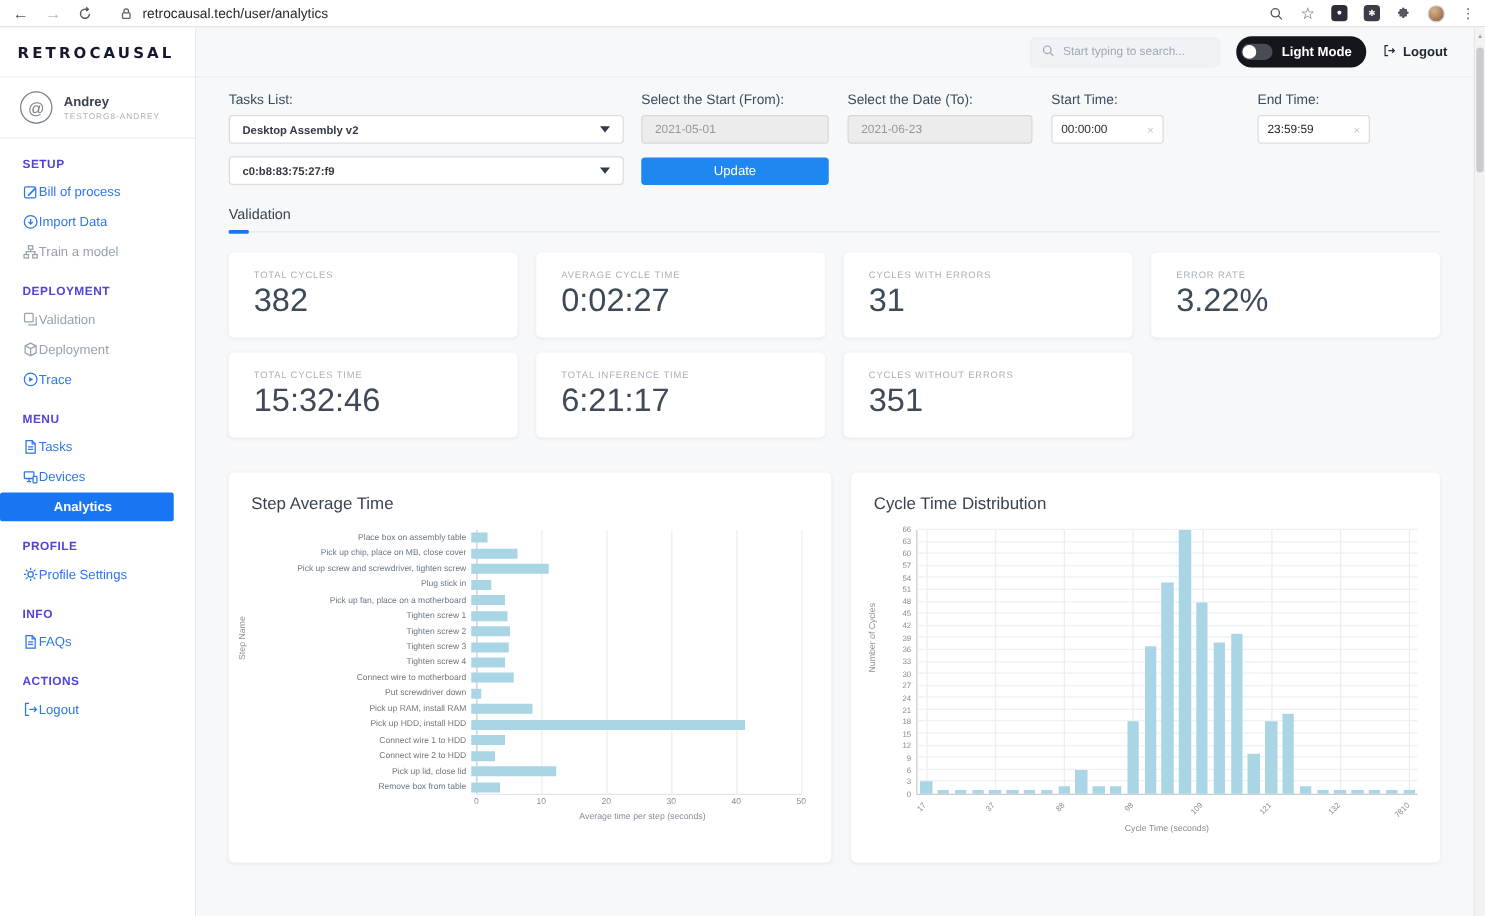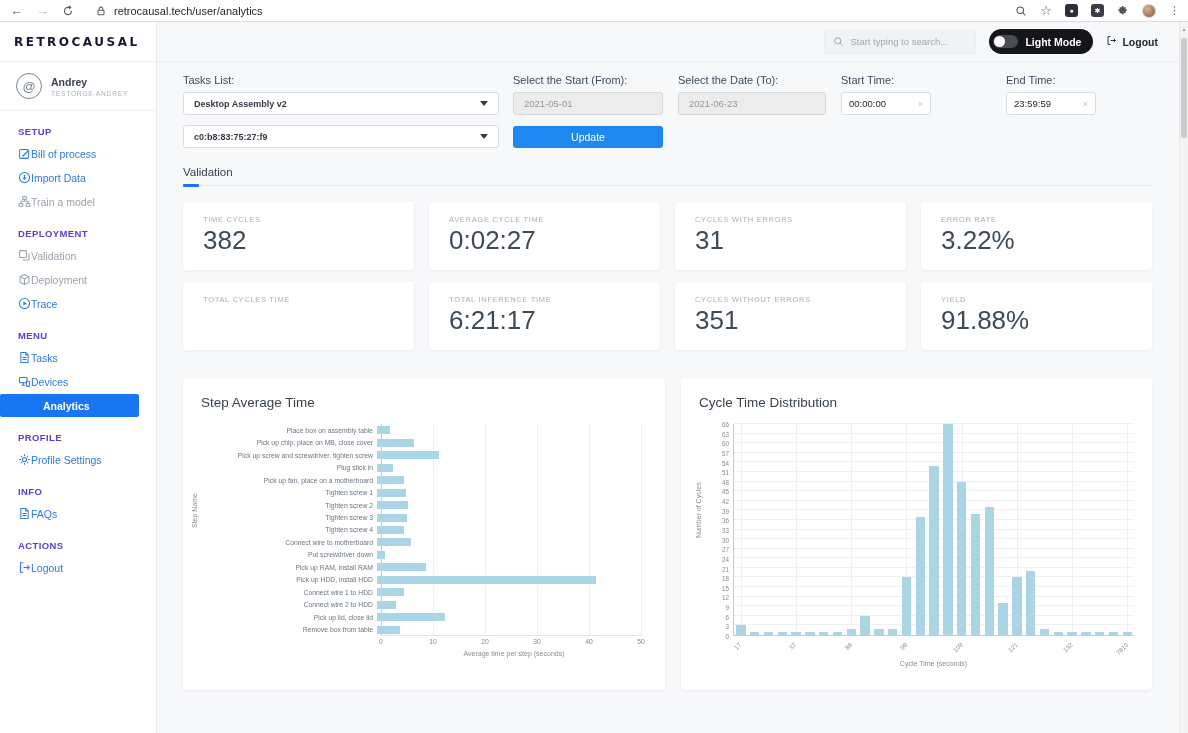--- a/index.html
+++ b/index.html
@@ -360,49 +360,46 @@
 
       <div class="tabs">
         <span class="tab">
           <span>Validation</span>
           <span class="bar"></span>
         </span>
       </div>
 
       <div class="stats" id="statsGrid">
           <div class="stat-card">
-            <div class="stat-label">TIME CYCLES</div>
+            <div class="stat-label">TOTAL CYCLES</div>
             <div class="stat-value">382</div>
           </div>
           <div class="stat-card">
             <div class="stat-label">AVERAGE CYCLE TIME</div>
             <div class="stat-value">0:02:27</div>
           </div>
           <div class="stat-card">
             <div class="stat-label">CYCLES WITH ERRORS</div>
             <div class="stat-value">31</div>
           </div>
           <div class="stat-card">
             <div class="stat-label">ERROR RATE</div>
             <div class="stat-value">3.22%</div>
           </div>
           <div class="stat-card">
             <div class="stat-label">TOTAL CYCLES TIME</div>
+            <div class="stat-value">15:32:46</div>
           </div>
           <div class="stat-card">
             <div class="stat-label">TOTAL INFERENCE TIME</div>
             <div class="stat-value">6:21:17</div>
           </div>
           <div class="stat-card">
             <div class="stat-label">CYCLES WITHOUT ERRORS</div>
             <div class="stat-value">351</div>
-          </div>
-          <div class="stat-card">
-            <div class="stat-label">YIELD</div>
-            <div class="stat-value">91.88%</div>
           </div>
         </div>
 
       <div class="charts">
         <div class="chart-card left">
           <div class="chart-title">Step Average Time</div>
           <div class="hbar-body">
             <div class="grid-layer" id="hbarGrid">
                 <div class="vline axis" style="left: 0%;"></div>
                 <div class="vline" style="left: 20%;"></div>

